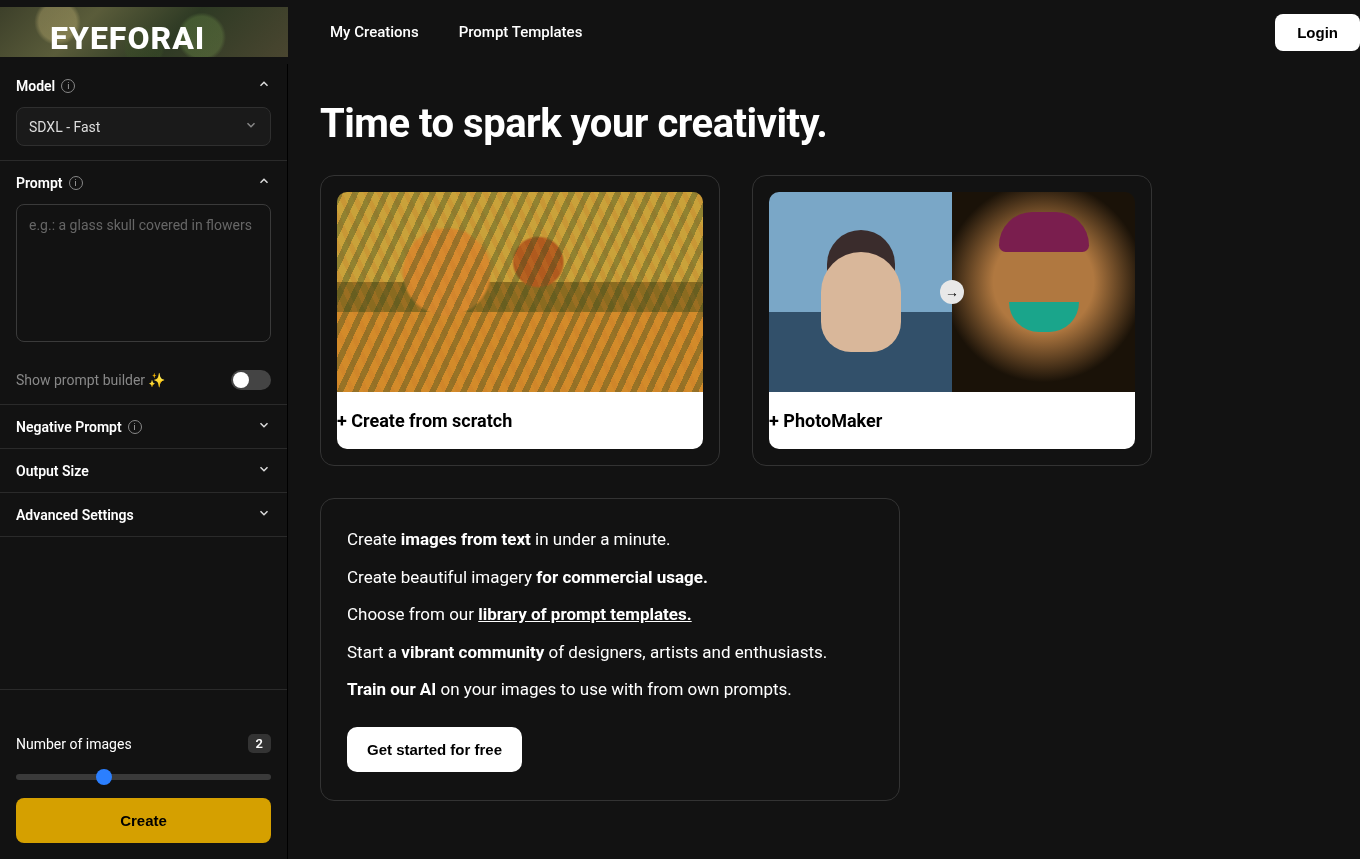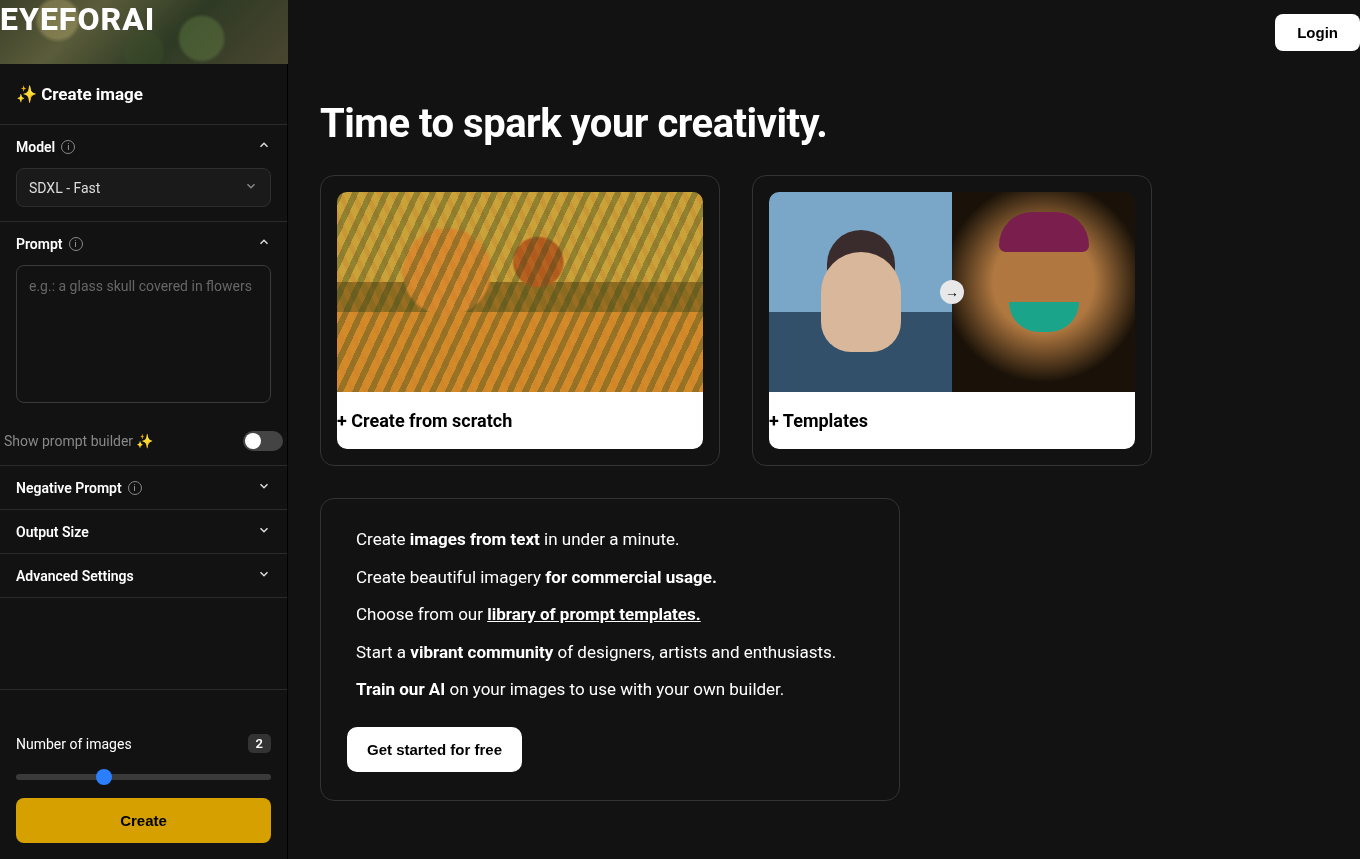--- a/index.html
+++ b/index.html
@@ -15,23 +15,24 @@
 }
 
 .topbar {
   height: 64px;
   display: flex;
   align-items: center;
   position: relative;
 }
 .brand-wrap {
   width: 288px;
-  height: 64px;
-  display: flex;
-  align-items: flex-start;
+  height: 50px;
+  display: flex;
+  align-items: flex-end;
+  padding-left: 50px;
   background: linear-gradient(135deg,#3d402a 0%,#5a5c3a 30%,#2e3a24 60%,#4a4630 100%);
   position: relative;
 }
 .brand-wrap::before {
   content:"";
   position:absolute;
   inset:0;
   background:
     radial-gradient(circle at 20% 30%, rgba(255,230,150,0.25) 0 8%, transparent 10%),
     radial-gradient(circle at 70% 60%, rgba(120,160,80,0.3) 0 10%, transparent 12%),
@@ -139,21 +140,21 @@
   padding: 12px;
   color: #ddd;
   font-size: 14px;
   resize: none;
   font-family: inherit;
 }
 .prompt-ta::placeholder { color: #666; }
 .builder-row {
   display: flex;
   align-items: center;
-  padding: 10px 4px 14px;
+  padding: 10px 16px 14px;
   color: #888;
   font-size: 14px;
 }
 .toggle {
   margin-left: auto;
   width: 40px; height: 20px;
   background: #444;
   border-radius: 999px;
   position: relative;
   cursor: pointer;
@@ -328,21 +329,20 @@
   margin-top: 32px;
   border: 1px solid #333;
   border-radius: 14px;
   padding: 28px 26px;
   width: 580px;
 }
 .features p {
   font-size: 17px;
   line-height: 1.5;
   margin-bottom: 12px;
-  margin-left: 9px;
 }
 .features .u { text-decoration: underline; }
 .get-started {
   margin-top: 12px;
   background: #fff;
   color: #000;
   border: none;
   border-radius: 10px;
   padding: 14px 20px;
   font-size: 15px;
@@ -355,32 +355,31 @@
   margin-top: 56px;
 }
 </style>
 </head>
 <body>
 
 <div class="topbar">
   <div class="brand-wrap">
     <div class="brand">EYEFORAI</div>
   </div>
+  <nav class="topnav">
+    <a href="#">My Creations</a>
+    <a href="#">Prompt Templates</a>
+  </nav>
   <button class="login-btn">Login</button>
 </div>
 
 <div class="layout">
 
   <aside class="sidebar">
     <div class="side-scroll">
-      <div class="side-section">
-        <div class="create-title">
-          <span class="sparkle">✨</span><span>Create image</span>
-        </div>
-      </div>
 
       <div class="side-section">
         <div class="sec-head">
           <span class="label">Model</span>
           <span class="info-icon">i</span>
           <span class="chev">
             <svg width="14" height="14" viewBox="0 0 24 24" fill="none" stroke="currentColor" stroke-width="2.5">
                 <polyline points="18 15 12 9 6 15"></polyline>
               </svg>
           </span>
@@ -468,38 +467,38 @@
       <div class="card">
         <div class="card-img vangogh"></div>
         <div class="card-label">+ Create from scratch</div>
       </div>
       <div class="card">
         <div class="card-img photomaker">
           <div class="pm-left"></div>
           <div class="pm-right"></div>
           <div class="pm-arrow">→</div>
         </div>
-        <div class="card-label">+ Templates</div>
+        <div class="card-label">+ PhotoMaker</div>
       </div>
     </div>
 
     <div class="features">
       <p>
         <span>Create </span><strong>images from text</strong><span> in under a minute.</span>
       </p>
       <p>
         <span>Create beautiful imagery </span><strong>for commercial usage.</strong>
       </p>
       <p>
         <span>Choose from our </span><strong class="u">library of prompt templates.</strong>
       </p>
       <p>
         <span>Start a </span><strong>vibrant community</strong><span> of designers, artists and enthusiasts.</span>
       </p>
       <p>
-        <strong>Train our AI</strong><span> on your images to use with your own builder.</span>
+        <strong>Train our AI</strong><span> on your images to use with from own prompts.</span>
       </p>
       <button class="get-started">Get started for free</button>
     </div>
 
     <h2 class="next-heading">Start from a template</h2>
   </main>
 </div>
 
 </body></html>

